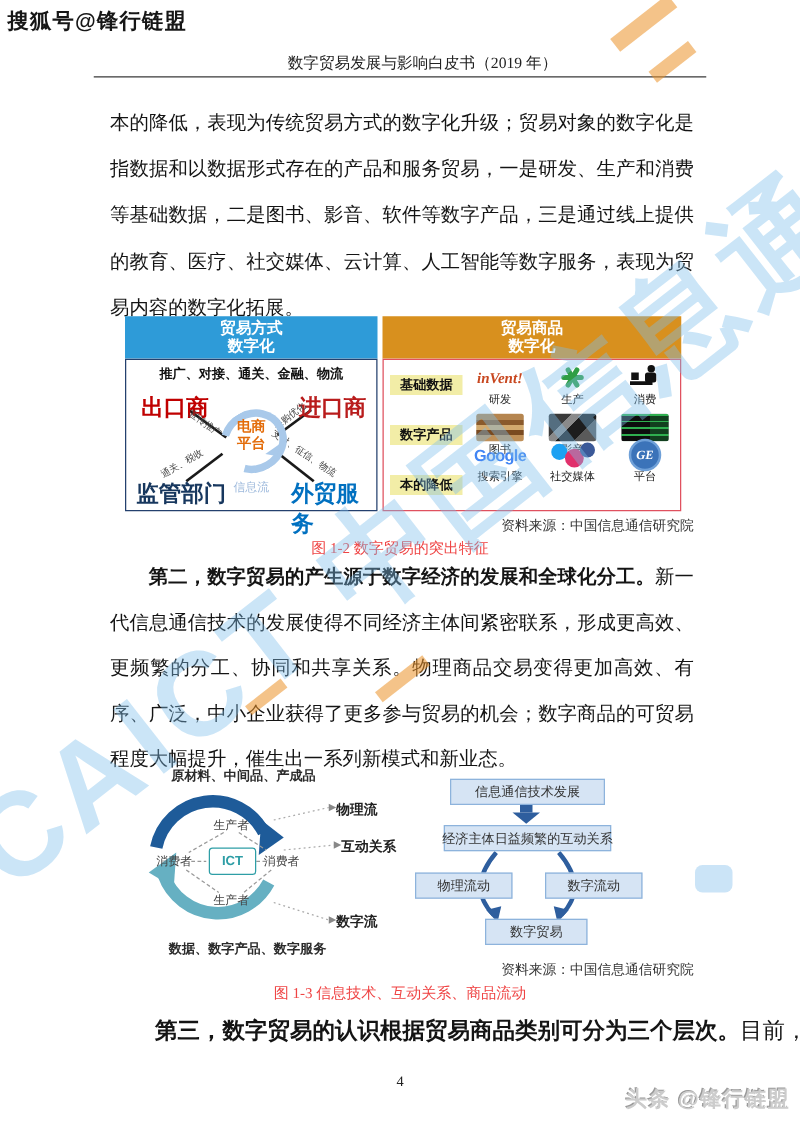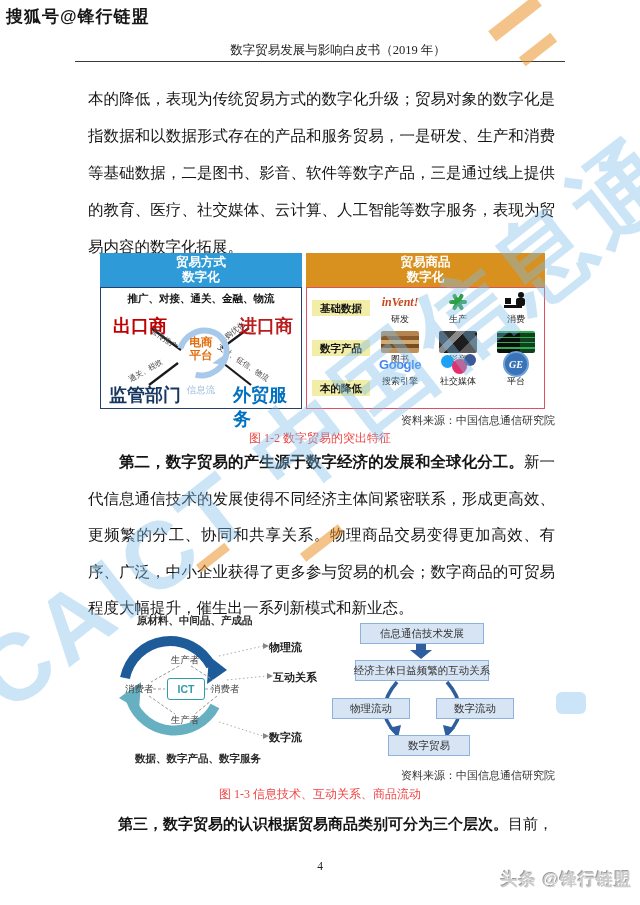--- a/index.html
+++ b/index.html
@@ -11,21 +11,21 @@
           color:#161616;letter-spacing:1px;z-index:6;}
   .doc-header{position:absolute;left:0;top:42px;width:640px;text-align:center;
               font-size:12.5px;color:#222;z-index:2;padding-left:18px;}
   .header-rule{position:absolute;left:75px;top:61px;width:490px;border-top:1.6px solid #3a3a3a;z-index:2;}
 
   
   .para{position:absolute;left:88px;width:467px;font-size:15.5px;line-height:37px;
         text-align:justify;color:#141414;z-index:2;}
   .p1{top:80px;}
   .p2{top:444px;line-height:36.5px;text-indent:2em;}
-  .p3{top:806px;text-indent:2em;font-size:15px;white-space:nowrap;}
+  .p3{top:806px;text-indent:2em;font-size:18px;white-space:nowrap;}
   .lead{font-weight:bold;}
 
   .source-line{position:absolute;left:88px;width:467px;text-align:right;font-size:11px;color:#333;z-index:2;}
   .fig-caption{position:absolute;left:0;width:640px;text-align:center;font-size:12px;color:#ef4444;z-index:2;}
   .src1{top:413px;} .cap1{top:430px;}
   .src2{top:768px;} .cap2{top:786px;}
 
   .page-num{position:absolute;left:0;top:860px;width:640px;text-align:center;font-size:11.5px;color:#222;z-index:2;}
   .wm-bottom{position:absolute;right:8px;top:868px;font:bold 17px "Liberation Sans","DejaVu Sans",sans-serif;
              color:#cccccc;letter-spacing:1px;text-shadow:1px 1px 0 #fff,-1px -1px 0 #9a9a9a;z-index:6;}

